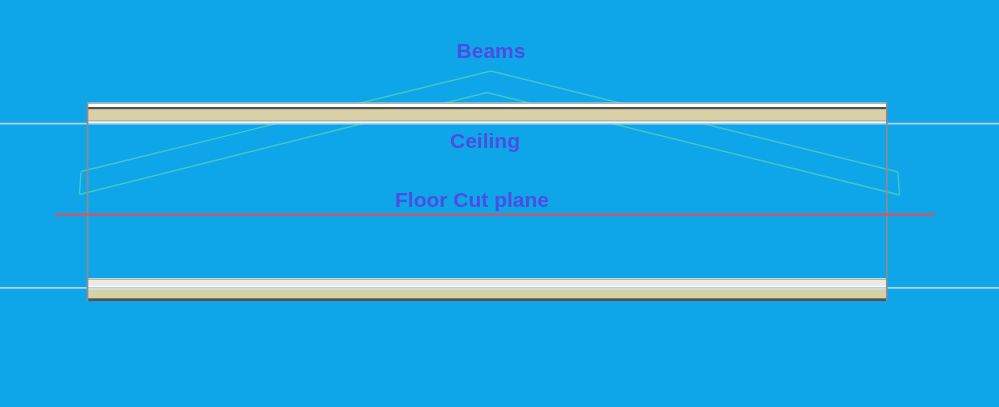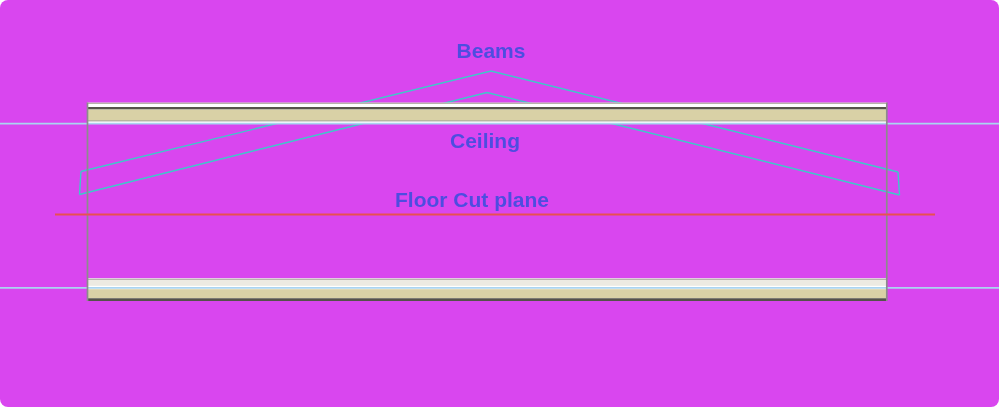--- a/index.html
+++ b/index.html
@@ -5,23 +5,22 @@
   html, body {
     margin: 0;
     padding: 0;
     background: #ffffff;
     font-family: "Liberation Sans", sans-serif;
   }
   .canvas {
     position: relative;
     width: 999px;
     height: 407px;
-    background: #d946ef;
+    background: #0ea5e9;
     overflow: hidden;
-    border-radius: 8px;
   }
   svg.drawing {
     position: absolute;
     left: 0;
     top: 0;
   }
   text.anno-label {
     font-family: "Liberation Sans", sans-serif;
     font-weight: bold;
     font-size: 21px;

